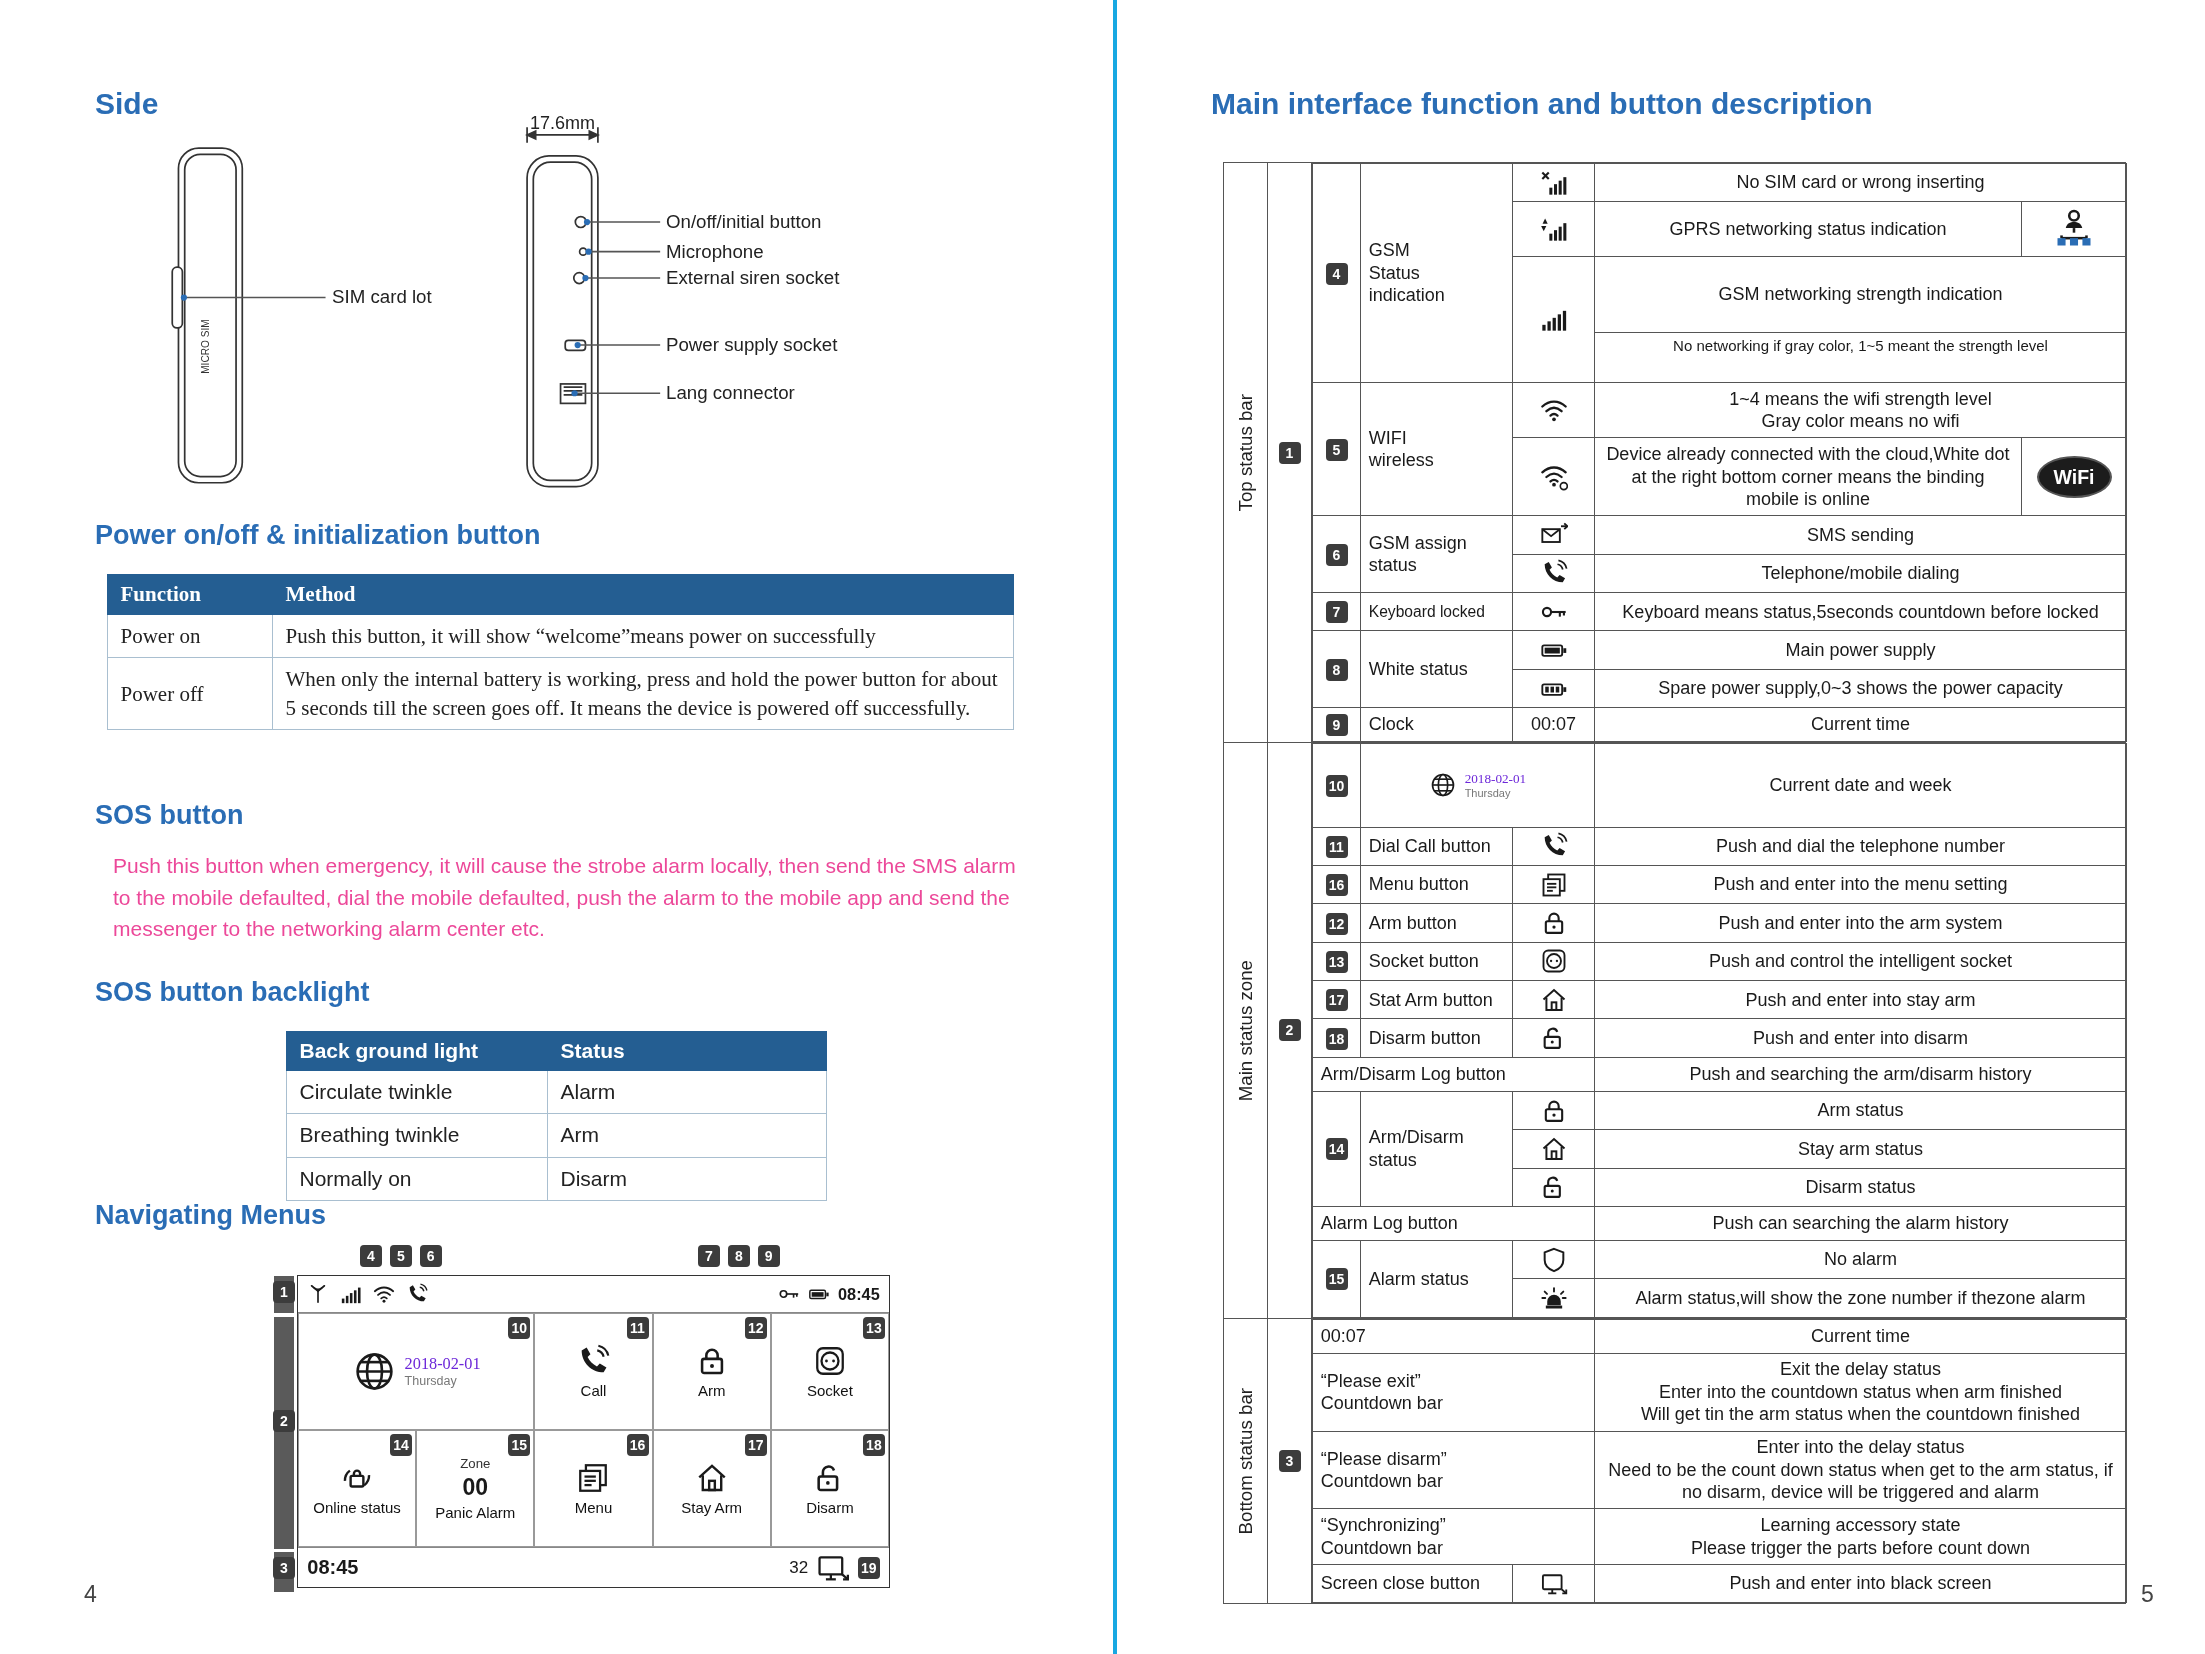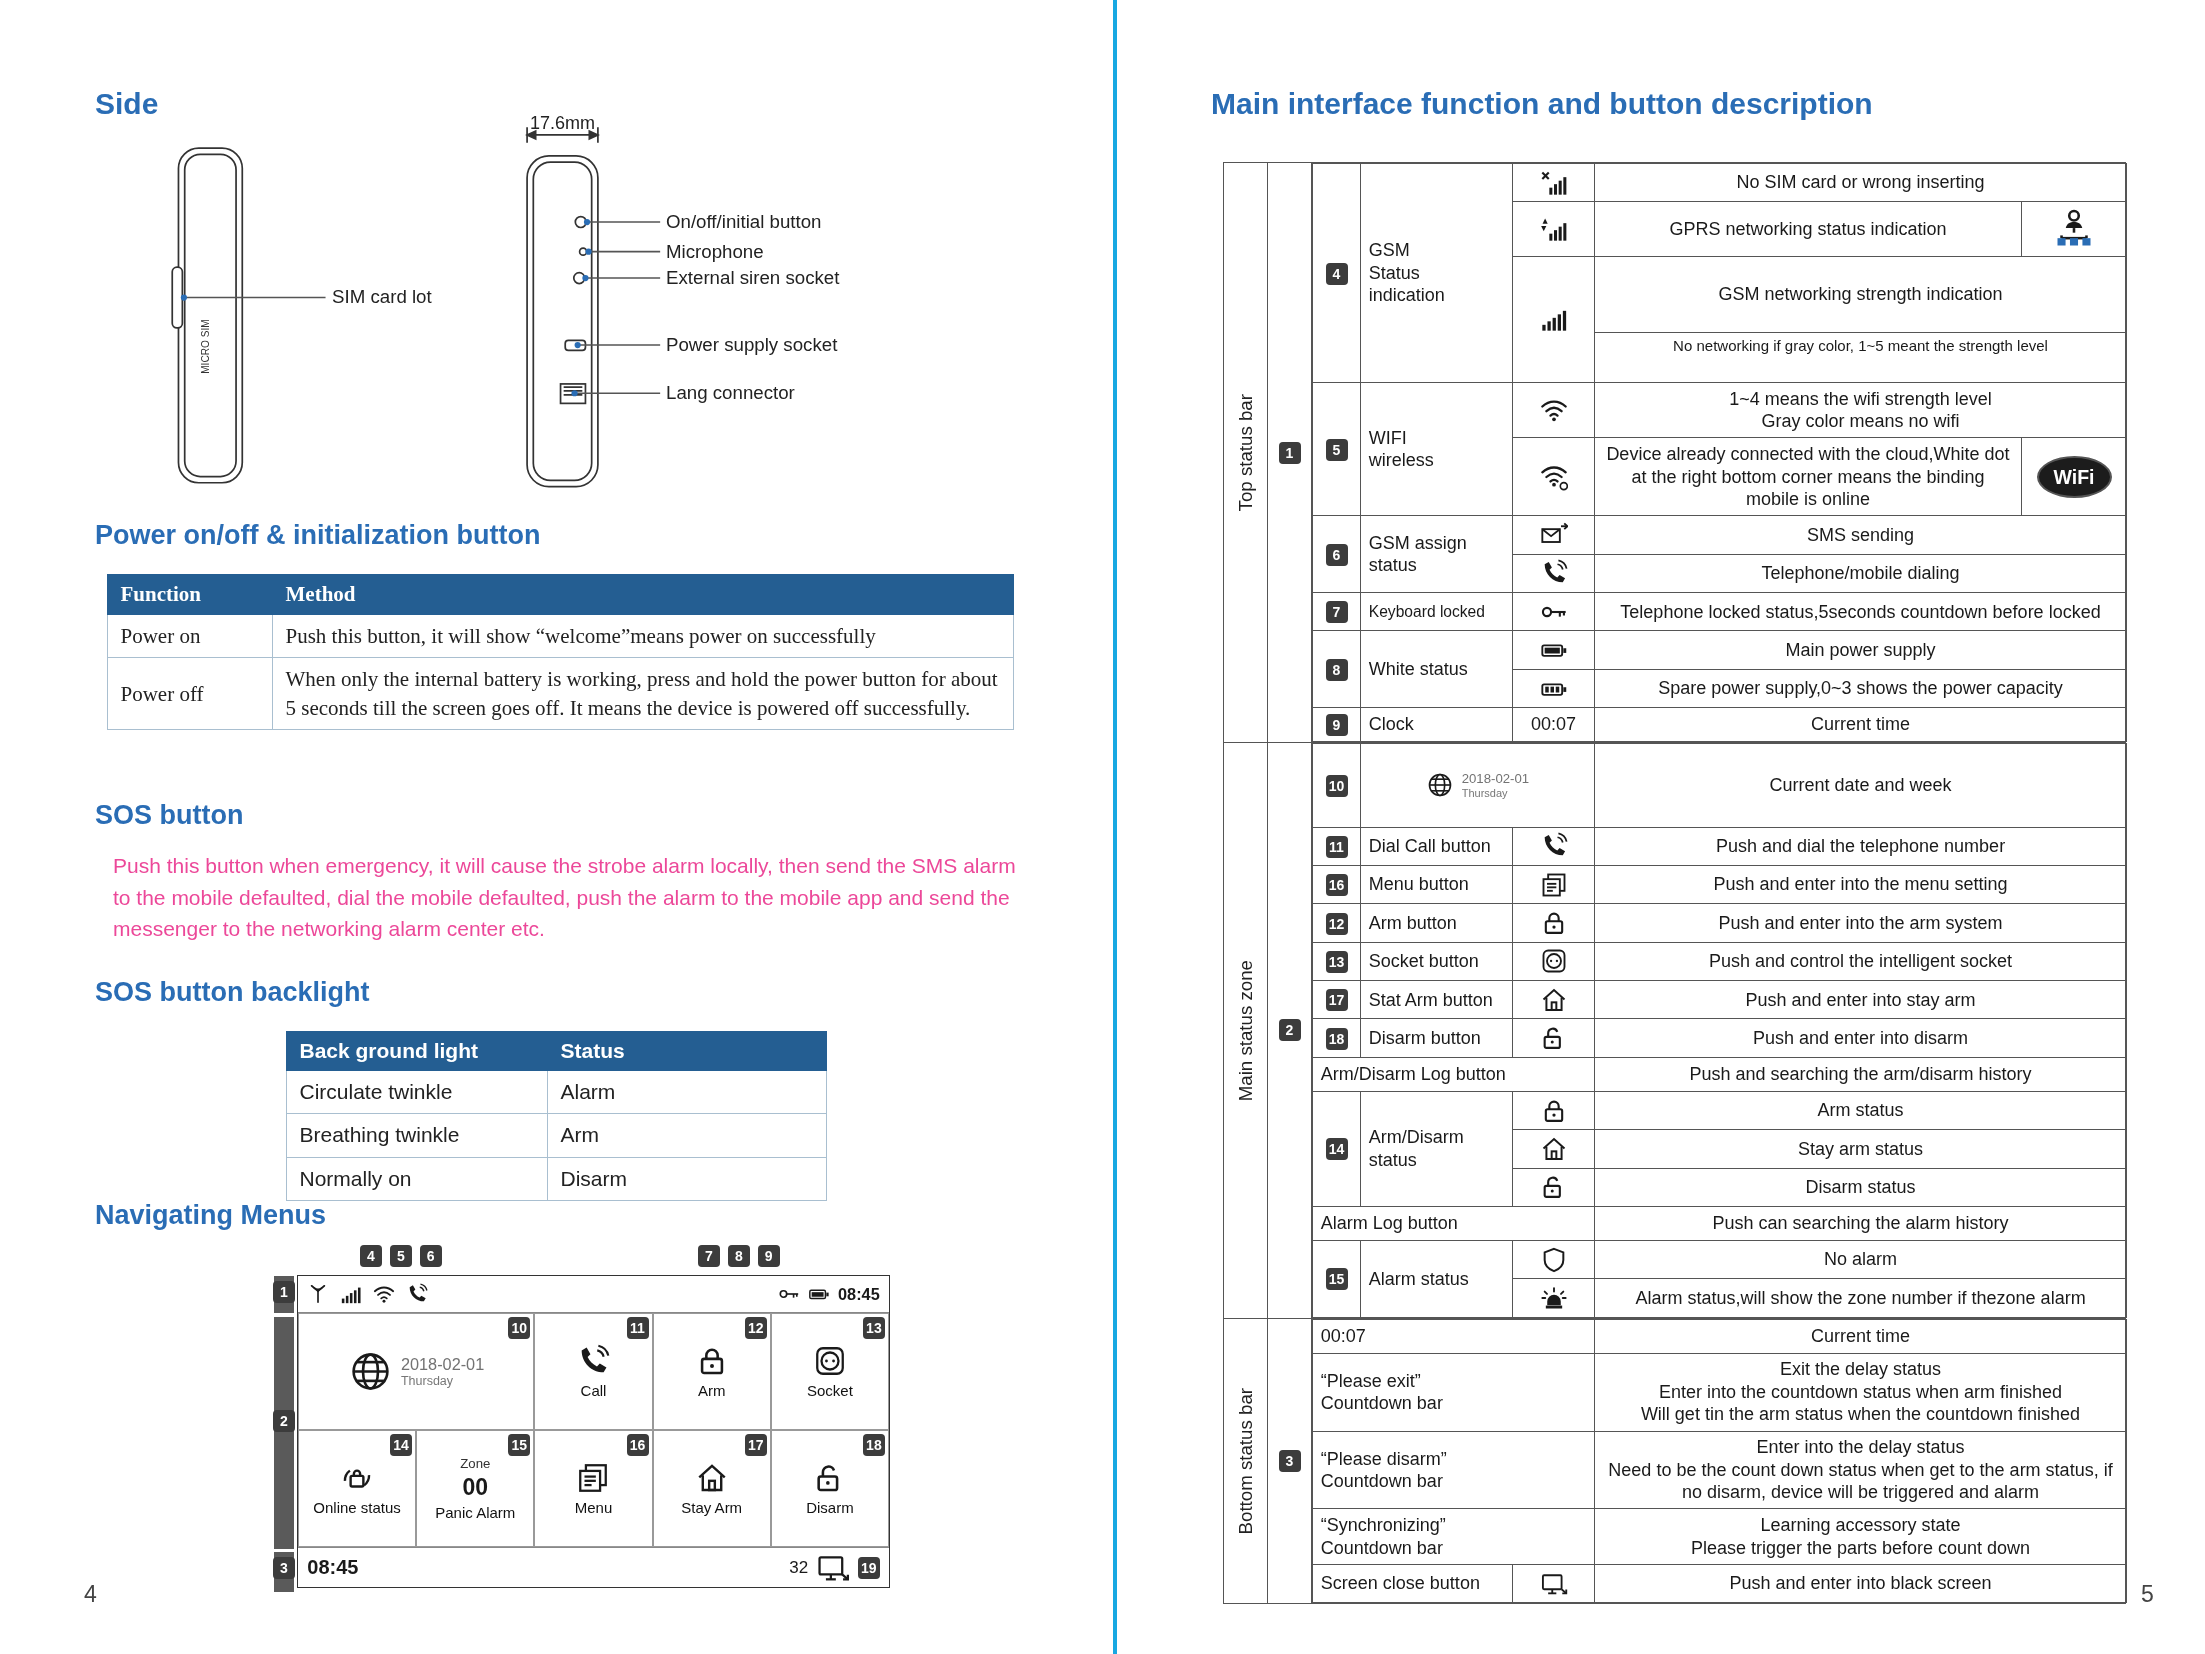--- a/index.html
+++ b/index.html
@@ -44,21 +44,21 @@
   .mright { margin-left:auto; display:flex; align-items:center; gap:7.8px; }
   .mtime { font-size:16.3px; font-weight:bold; }
   .mi { width:22px; height:22px; display:inline-flex; }
   .mgrid { display:grid; grid-template-columns:repeat(5,1fr); border-top:0.8px solid #888; }
   .tile { border:0.8px solid #999; height:117px; position:relative; display:flex; flex-direction:column; align-items:center; justify-content:center; gap:4.7px; }
   .tile .tlabel { font-size:15px; color:#111; }
   .ttag { position:absolute; top:3.1px; right:3.1px; }
   .span2 { grid-column: span 2; }
   .daterow { display:flex; align-items:center; gap:7.8px; }
   .dcol { display:flex; flex-direction:column; line-height:1.15; }
-  .d1 { font-size:16.3px; color:#737373; }
+  .d1 { font-size:16.3px; color:#6d28d9;font-family:Liberation Serif, serif; }
   .d2 { font-size:12.5px; color:#777; }
   .tic { width:34px; height:34px; display:inline-flex; }
   .gbig { width:45px; height:45px; display:inline-flex; }
   .zl { font-size:13.2px; color:#333; }
   .zv { font-size:23px; font-weight:bold; line-height:1; }
   .mbottom { height:40px; display:flex; align-items:center; padding:0 9.3px; border-top:0.8px solid #888; }
   .btime { font-size:20px; font-weight:bold; }
   .bright { margin-left:auto; display:flex; align-items:center; gap:7.8px; }
   .bnum { font-size:17px; }
 
@@ -553,21 +553,21 @@
           <td class="tg"><span class="b">7</span></td>
           <td class="nm sm">Keyboard locked</td>
           <td class="icn"><span class="ic">
                   <svg viewBox="0 0 24 24" width="100%" height="100%" fill="none" stroke="#1a1a1a" stroke-width="1.8">
                     <circle cx="6" cy="12" r="3.5"></circle>
                     <path d="M9.5 12 H22"></path>
                     <path d="M17 12 v4"></path>
                     <path d="M20.5 12 v3"></path>
                   </svg>
                 </span></td>
-          <td class="dsc" colspan="2">Telephone locked status,5seconds countdown before locked</td>
+          <td class="dsc" colspan="2">Keyboard means status,5seconds countdown before locked</td>
         </tr>
         <tr>
           <td class="tg" rowspan="2"><span class="b">8</span></td>
           <td class="nm" rowspan="2">White status</td>
           <td class="icn"><span class="ic">
                   <svg viewBox="0 0 24 24" width="100%" height="100%">
                     <rect x="2" y="8" width="17" height="9" rx="1.5" fill="none" stroke="#1a1a1a" stroke-width="1.6"></rect>
                     <rect x="4" y="10" width="13" height="5" fill="#1a1a1a"></rect>
                     <rect x="20" y="10.5" width="2.5" height="4" fill="#1a1a1a"></rect>
                   </svg>

